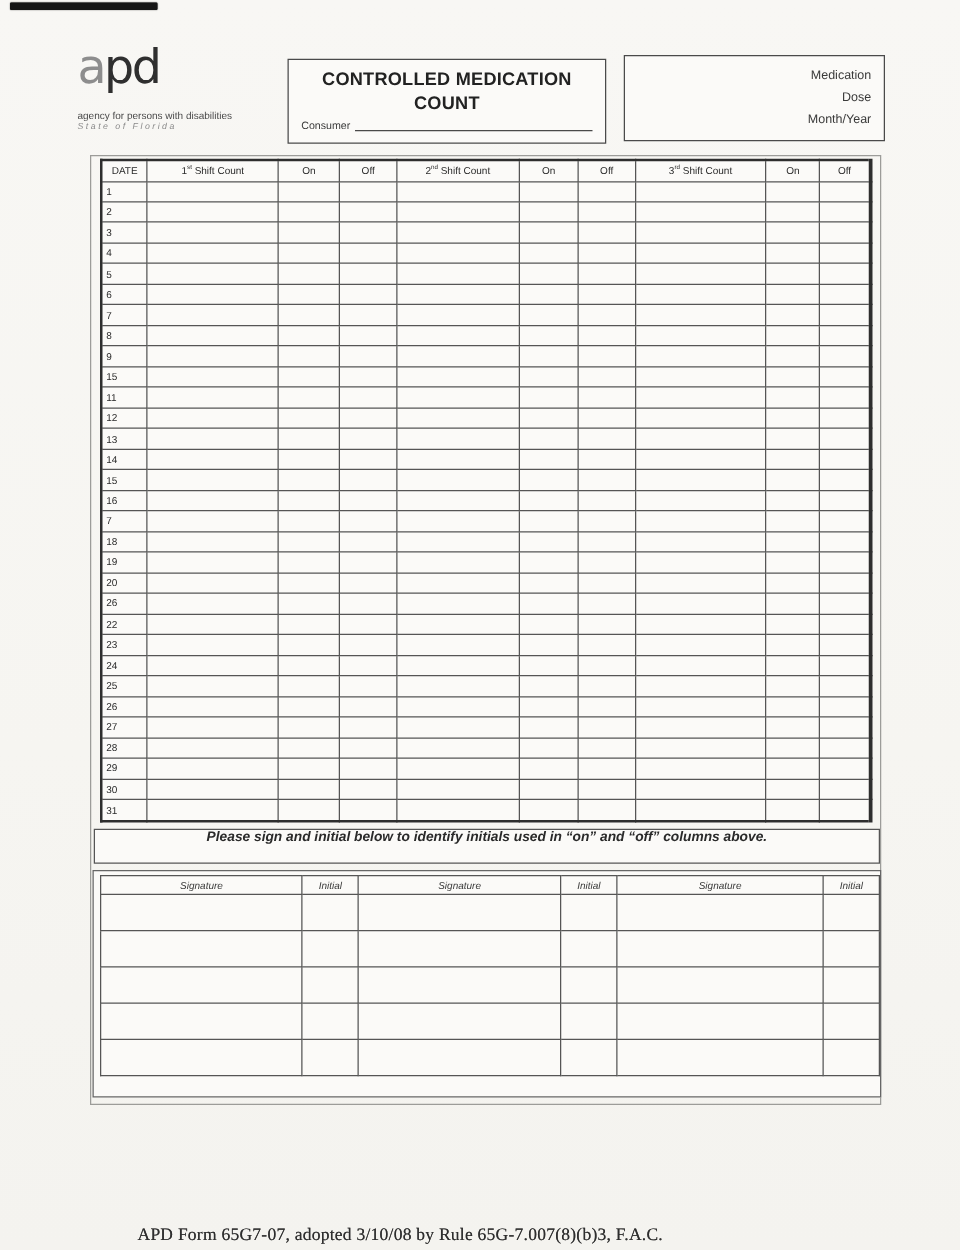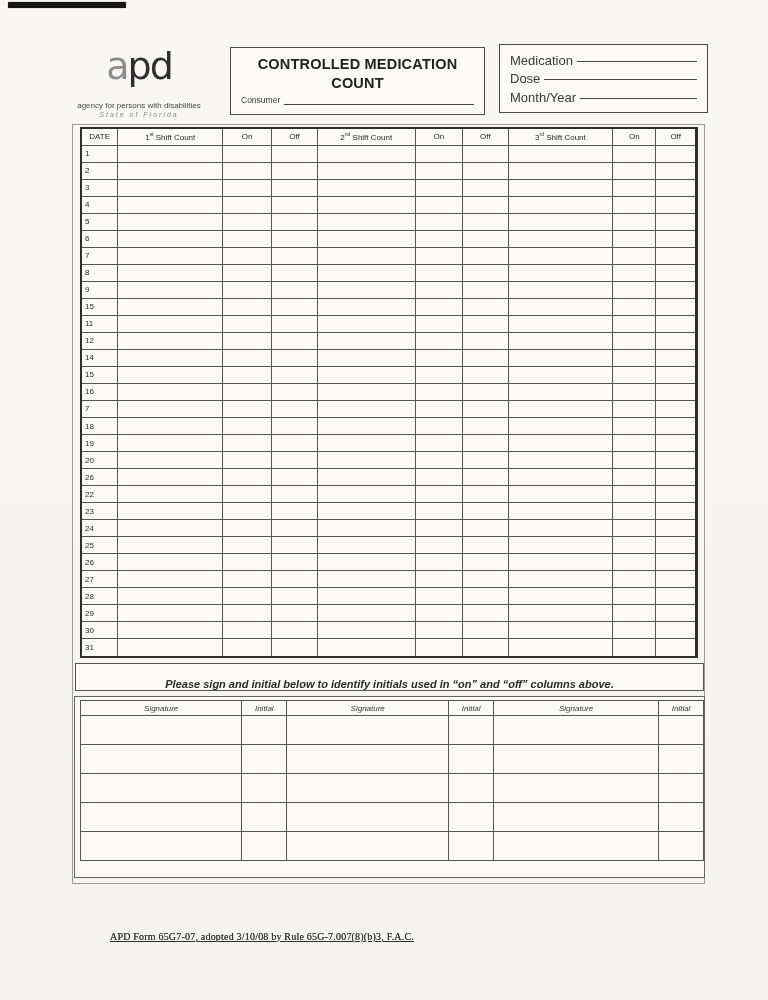--- a/index.html
+++ b/index.html
@@ -10,63 +10,63 @@
     position:relative;
     overflow:hidden;
     color:#2b2b2b;
   }
   .page { position:absolute; inset:0; background:linear-gradient(180deg,#f8f7f4 0%,#f6f5f1 60%,#f4f3ef 100%); }
 
   
   .artifact-bar { position:absolute; left:8px; top:2px; width:118px; height:6px; background:#151515; border-radius:1px; box-shadow:0 0 1px #333; }
 
   
-  .logo-block { position:absolute; left:62px; top:46px; width:154px; text-align:center; }
+  .logo-block { position:absolute; left:62px; top:33px; width:154px; }
   .logo-text { font-size:38px; line-height:40px; font-weight:400; letter-spacing:-2px; color:#2f2f2f; font-family:"DejaVu Sans", sans-serif; }
   .logo-text .logo-a { color:#8d8d8d; }
   .logo-tagline { font-size:8px; color:#4a4a4a; margin-top:15px; white-space:nowrap; }
   .logo-subline { font-size:7px; color:#8a8a8a; letter-spacing:2px; margin-top:1px; white-space:nowrap; font-style:italic; }
 
   
   .title-box { position:absolute; left:230px; top:47px; width:255px; height:68px; border:1px solid #4a4a4a; background:#fbfaf8; }
   .title { text-align:center; font-weight:bold; font-size:14.5px; line-height:1.28; margin-top:7px; color:#222; letter-spacing:0.2px; }
   .consumer-row { position:absolute; left:10px; right:10px; bottom:9px; display:flex; align-items:flex-end; font-size:8.5px; color:#3a3a3a; }
   .field-line { flex:1; border-bottom:1px solid #4a4a4a; margin-left:4px; height:9px; }
 
   
   .med-box { position:absolute; left:499px; top:44px; width:209px; height:69px; border:1px solid #4a4a4a; background:#fbfaf8;
              display:flex; flex-direction:column; justify-content:space-evenly; padding:4px 10px; }
-  .med-row { display:flex; font-size:13px; color:#3a3a3a; }
+  .med-row { display:flex; align-items:flex-end; font-size:10px; color:#3a3a3a;flex-direction:column; }
 
   
   .outer-frame { position:absolute; left:72px; top:124px; width:633px; height:760px; border:1px solid #9c9c99; }
 
   
   table { border-collapse:collapse; table-layout:fixed; }
   .count-table { position:absolute; left:80px; top:127px; width:618px; height:531px;
                  border:2px solid #2e2e2e; border-right-width:3px; background:#fbfaf8; }
   .count-table th, .count-table td { border:1px solid #555; font-weight:normal; font-size:8px; color:#2a2a2a; overflow:hidden; }
   .count-table thead th { height:17px; text-align:center; padding:0 1px; }
   .count-table sup { font-size:0.62em; }
   .count-table td.date-cell { text-align:left; padding-left:3px; }
 
   
   .banner { position:absolute; left:75px; top:663px; width:629px; height:28px; border:1px solid #555; background:#fbfaf8;
-            display:flex; align-items:flex-end; justify-content:center;
+            display:flex; align-items:flex-start; justify-content:center;
             font-size:11px; font-weight:bold; font-style:italic; color:#2a2a2a; }
 
   
   .sig-box { position:absolute; left:74px; top:696px; width:631px; height:182px; border:1px solid #666; background:#fbfaf8; }
   .sig-table { position:absolute; left:80px; top:700px; width:624px; border:1px solid #555; background:#fbfaf8; }
   .sig-table th, .sig-table td { border:1px solid #555; font-weight:normal; font-size:8px; color:#3a3a3a;font-style:italic; }
   .sig-table thead th { height:15px; text-align:center; }
   .sig-table tbody td { height:29px; }
 
   
-  .footer-text { position:absolute; left:110px; top:931px; font-family:"Liberation Serif", serif; font-size:10px; color:#2e2e2e; letter-spacing:0.2px; text-shadow:0 0 0.4px #555;text-decoration:underline; }
+  .footer-text { position:absolute; left:110px; top:981px; font-family:"Liberation Serif", serif; font-size:14px; color:#2e2e2e; letter-spacing:0.2px; text-shadow:0 0 0.4px #555; }
 </style>
 </head>
 <body>
 
 <div class="page">
 
   <div class="artifact-bar"></div>
 
   <div class="logo-block">
     <div class="logo-text"><span class="logo-a">a</span><span>pd</span></div>
@@ -268,20 +268,32 @@
           <td></td>
           <td></td>
           <td></td>
           <td></td>
           <td></td>
           <td></td>
           <td></td>
           <td></td>
         </tr>
         <tr>
+          <td class="date-cell">13</td>
+          <td></td>
+          <td></td>
+          <td></td>
+          <td></td>
+          <td></td>
+          <td></td>
+          <td></td>
+          <td></td>
+          <td></td>
+        </tr>
+        <tr>
           <td class="date-cell">14</td>
           <td></td>
           <td></td>
           <td></td>
           <td></td>
           <td></td>
           <td></td>
           <td></td>
           <td></td>
           <td></td>

